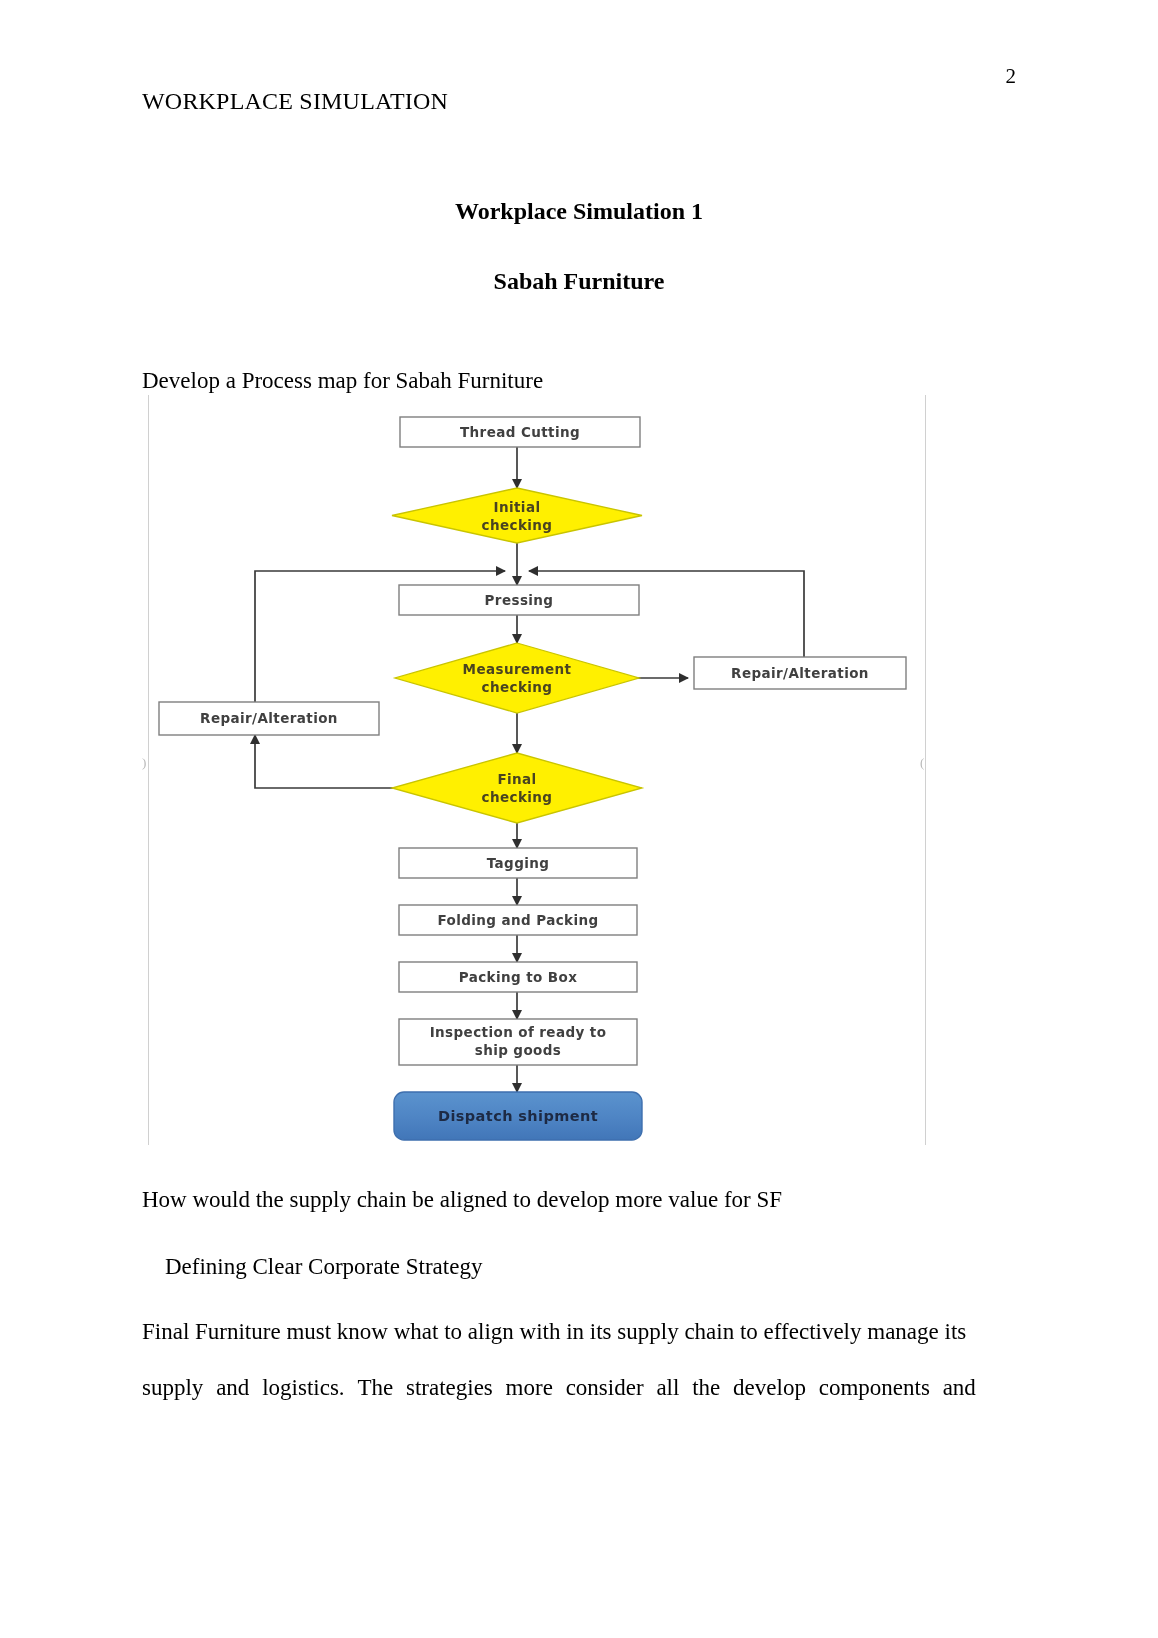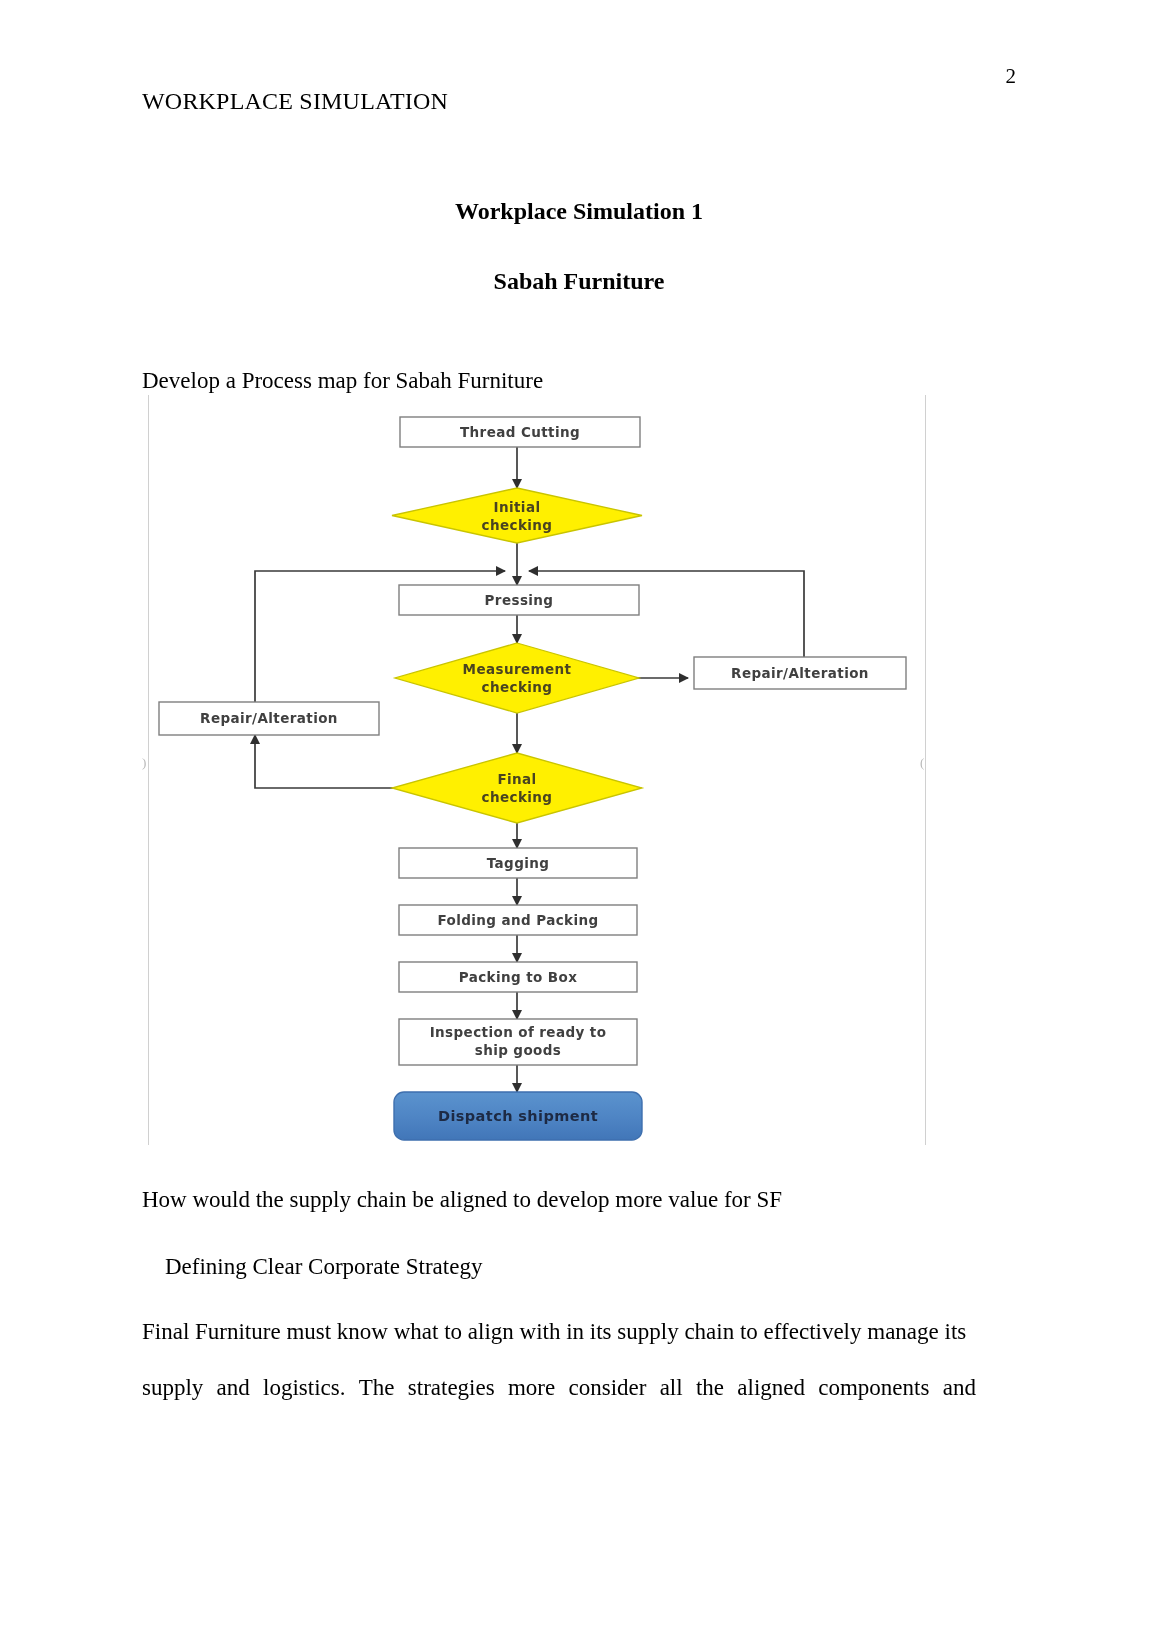--- a/index.html
+++ b/index.html
@@ -262,16 +262,16 @@
 <div class="body-text p-line2 justify-line" id="justified-line">
     <span>supply</span>
     <span>and</span>
     <span>logistics.</span>
     <span>The</span>
     <span>strategies</span>
     <span>more</span>
     <span>consider</span>
     <span>all</span>
     <span>the</span>
-    <span>aligned</span>
+    <span>develop</span>
     <span>components</span>
     <span>and</span>
   </div>
 
 </body></html>

